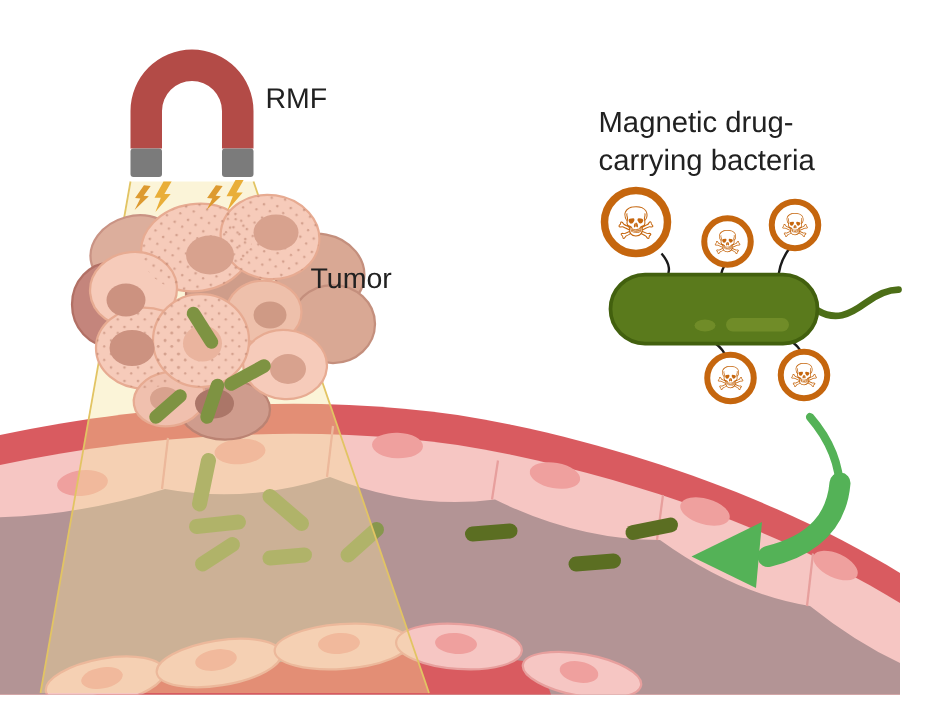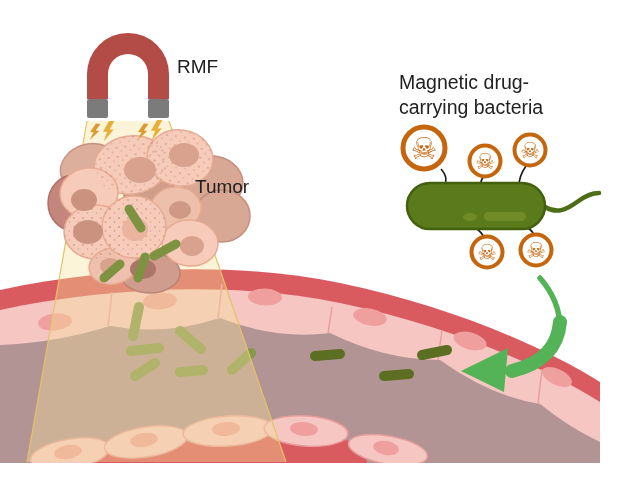--- a/index.html
+++ b/index.html
@@ -6,21 +6,21 @@
   #canvas{
     position:relative;width:617px;height:485px;background:#ffffff;overflow:hidden;
     font-family:"Liberation Sans","DejaVu Sans",sans-serif;
   }
   #scene{position:absolute;left:0;top:0;}
   .label{
     position:absolute;color:#212121;font-family:"Liberation Sans","DejaVu Sans",sans-serif;
     white-space:pre-line;
   }
   #rmf-label{left:177px;top:56px;font-size:19px;}
-  #tumor-label{left:195px;top:176px;font-size:19px;}
+  #tumor-label{left:207px;top:176px;font-size:19px;}
   #bacteria-label{left:399px;top:70px;font-size:19.5px;line-height:25px;width:220px;}
 </style>
 </head>
 <body>
 
 <div id="canvas">
 
 <svg id="scene" width="617" height="485" viewBox="0 0 617 485">
   <defs>
     <clipPath id="vclip">

